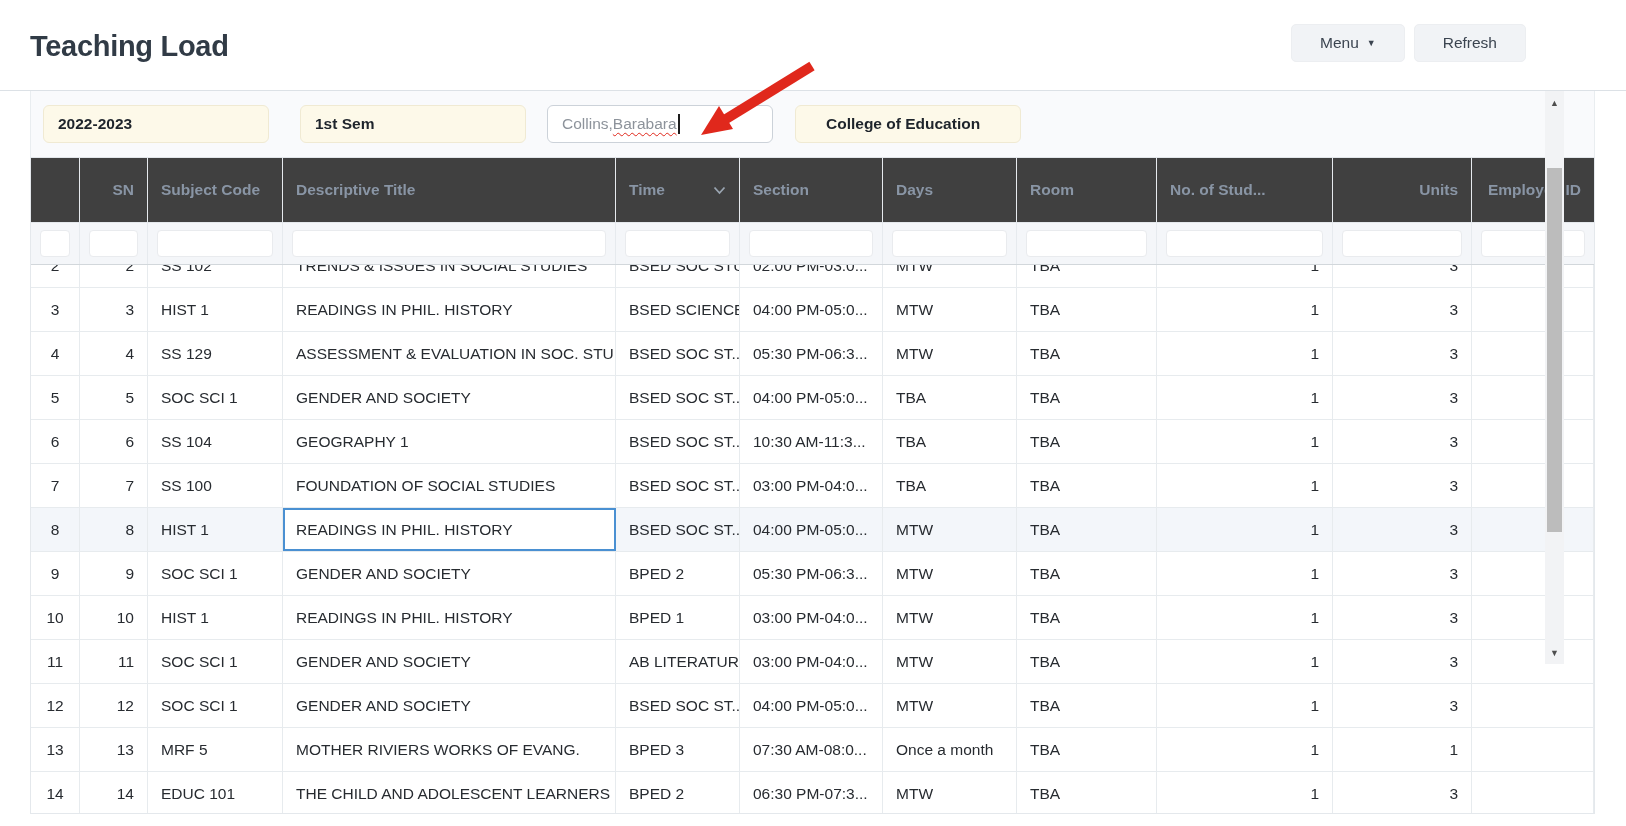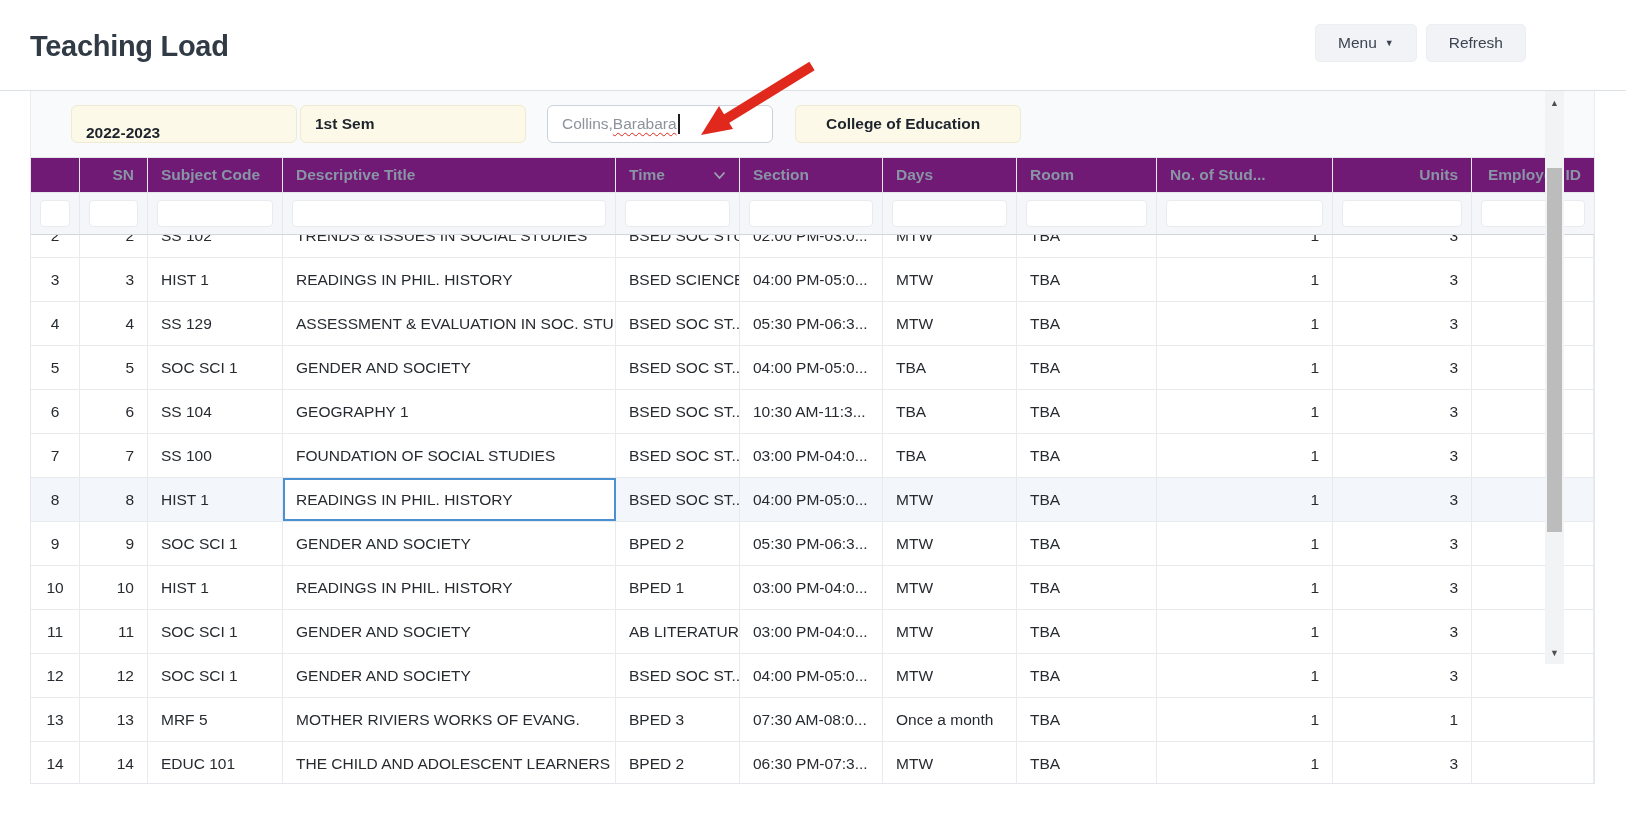--- a/index.html
+++ b/index.html
@@ -6,21 +6,21 @@
   html,body { width:1626px; height:826px; background:#fff; overflow:hidden;
               font-family:"Liberation Sans", sans-serif; }
   #stage { position:relative; width:1626px; height:826px; background:#fff; }
 
   
   .topbar { position:absolute; left:0; top:0; width:1626px; height:91px;
             background:#fff; border-bottom:1px solid #dce1e6; }
   .page-title { position:absolute; left:30px; top:30px; font-size:29px; font-weight:700;
                 color:#313b46; letter-spacing:-0.3px; }
   .topbar-buttons { position:absolute; right:100px; top:24px; display:flex; gap:9px; }
-  .btn { height:38px; padding:0 22px; background:#f1f3f6; border:1px solid #eceef1;
+  .btn { height:38px; padding:0 28px; background:#f1f3f6; border:1px solid #eceef1;
          border-radius:5px; font-size:15.5px; color:#3b4450; display:flex;
          align-items:center; cursor:pointer; }
   .btn .caret { font-size:9px; margin-left:8px; color:#3b4450; }
 
   
   .toolbar { position:absolute; left:30px; top:91px; width:1565px; height:66px;
              background:#f9fafc; border-left:1px solid #e9edf0; border-right:1px solid #e9edf0; }
   .tb-input { position:absolute; top:14px; height:38px; width:226px; border-radius:6px;
               font-size:15.5px; display:flex; align-items:center; padding:0 14px; }
   .tb-cream { background:#fdf9e9; border:1px solid #f0ead3; font-weight:700; color:#1e242b; }
@@ -28,21 +28,21 @@
   .squiggle { text-decoration:underline; text-decoration-style:wavy;
               text-decoration-color:#e0281c; text-decoration-thickness:1px;
               text-underline-offset:3px; color:#8d939b; }
   .caret-bar { display:inline-block; width:2px; height:20px; background:#1c1c1c;
                margin-left:1px; vertical-align:middle; }
 
   
   .grid { position:absolute; left:30px; top:157px; width:1565px;
           border-left:1px solid #e4e8ec; border-right:1px solid #e4e8ec; }
   .row { display:grid; grid-template-columns:49px 68px 135px 333px 124px 143px 134px 140px 176px 139px 122px; }
-  .thead { height:36px; background:#701a75; border-top:1px solid #e2e6ea; border-bottom:1px solid #e4e8ec; }
+  .thead { height:66px; background:#404040; border-top:1px solid #e2e6ea; border-bottom:1px solid #e4e8ec; }
   .thead .cell { font-weight:700; color:#8995a5; font-size:15.5px; }
   .tfilter { height:41px; background:#f4f6f9; }
   .cell { display:flex; align-items:center; padding:0 13px; border-right:1px solid #e6eaee;
           font-size:15.5px; color:#272b30; overflow:hidden; white-space:nowrap; }
   .cell:last-child { border-right:none; }
   .al-right { justify-content:flex-end; }
   .al-center { justify-content:center; }
   .thead .chev { margin-left:auto; display:flex; align-items:center; }
   .tfilter .cell { padding:0 9px; }
   .filter-input { width:100%; height:27px; background:#fff; border:1px solid #e9ebee;
@@ -81,21 +81,21 @@
         <span>Menu</span>
         <span class="caret">▼</span>
       </div>
       <div class="btn">
         <span>Refresh</span>
       </div>
     </div>
   </div>
 
   <div class="toolbar">
-    <div class="tb-input tb-cream" style="left:40px;align-items:flex-end;">
+    <div class="tb-input tb-cream" style="left:12px;">
       <span>2022-2023</span>
     </div>
     <div class="tb-input tb-cream" style="left:269px;">
       <span>1st Sem</span>
     </div>
     <div class="tb-input tb-white" style="left:516px;">
       <span>Collins, </span>
         <span class="squiggle">Barabara</span>
         <span class="caret-bar"></span>
     </div>

